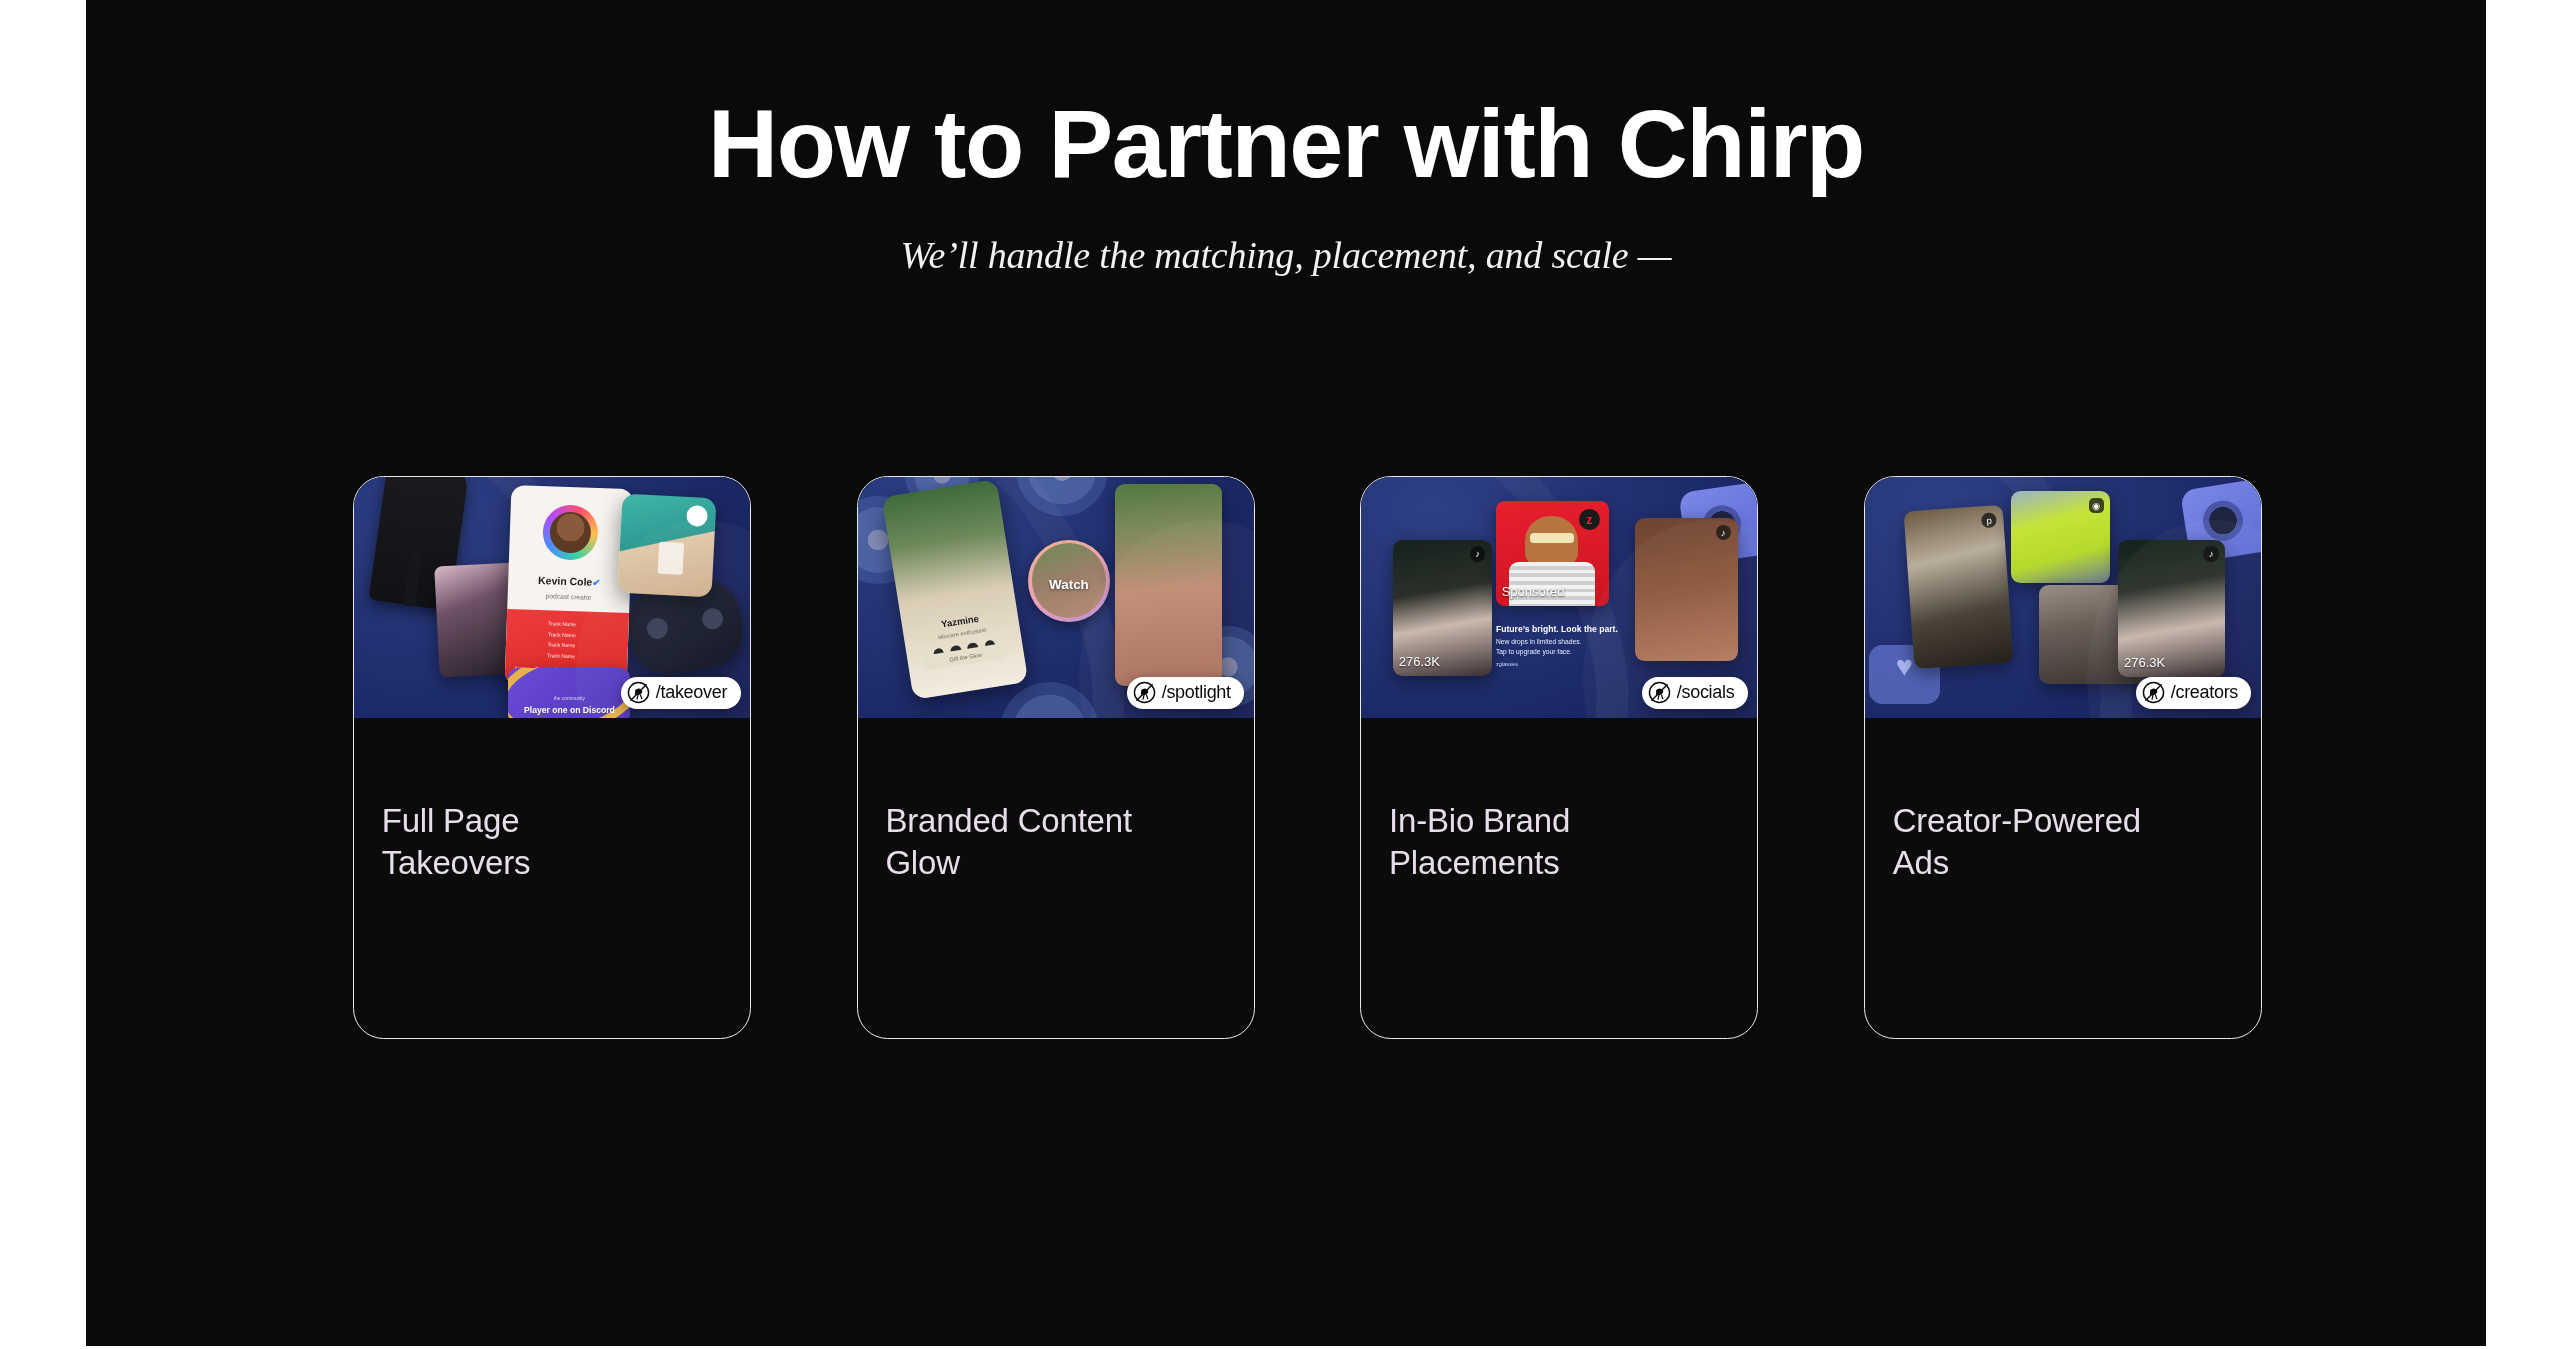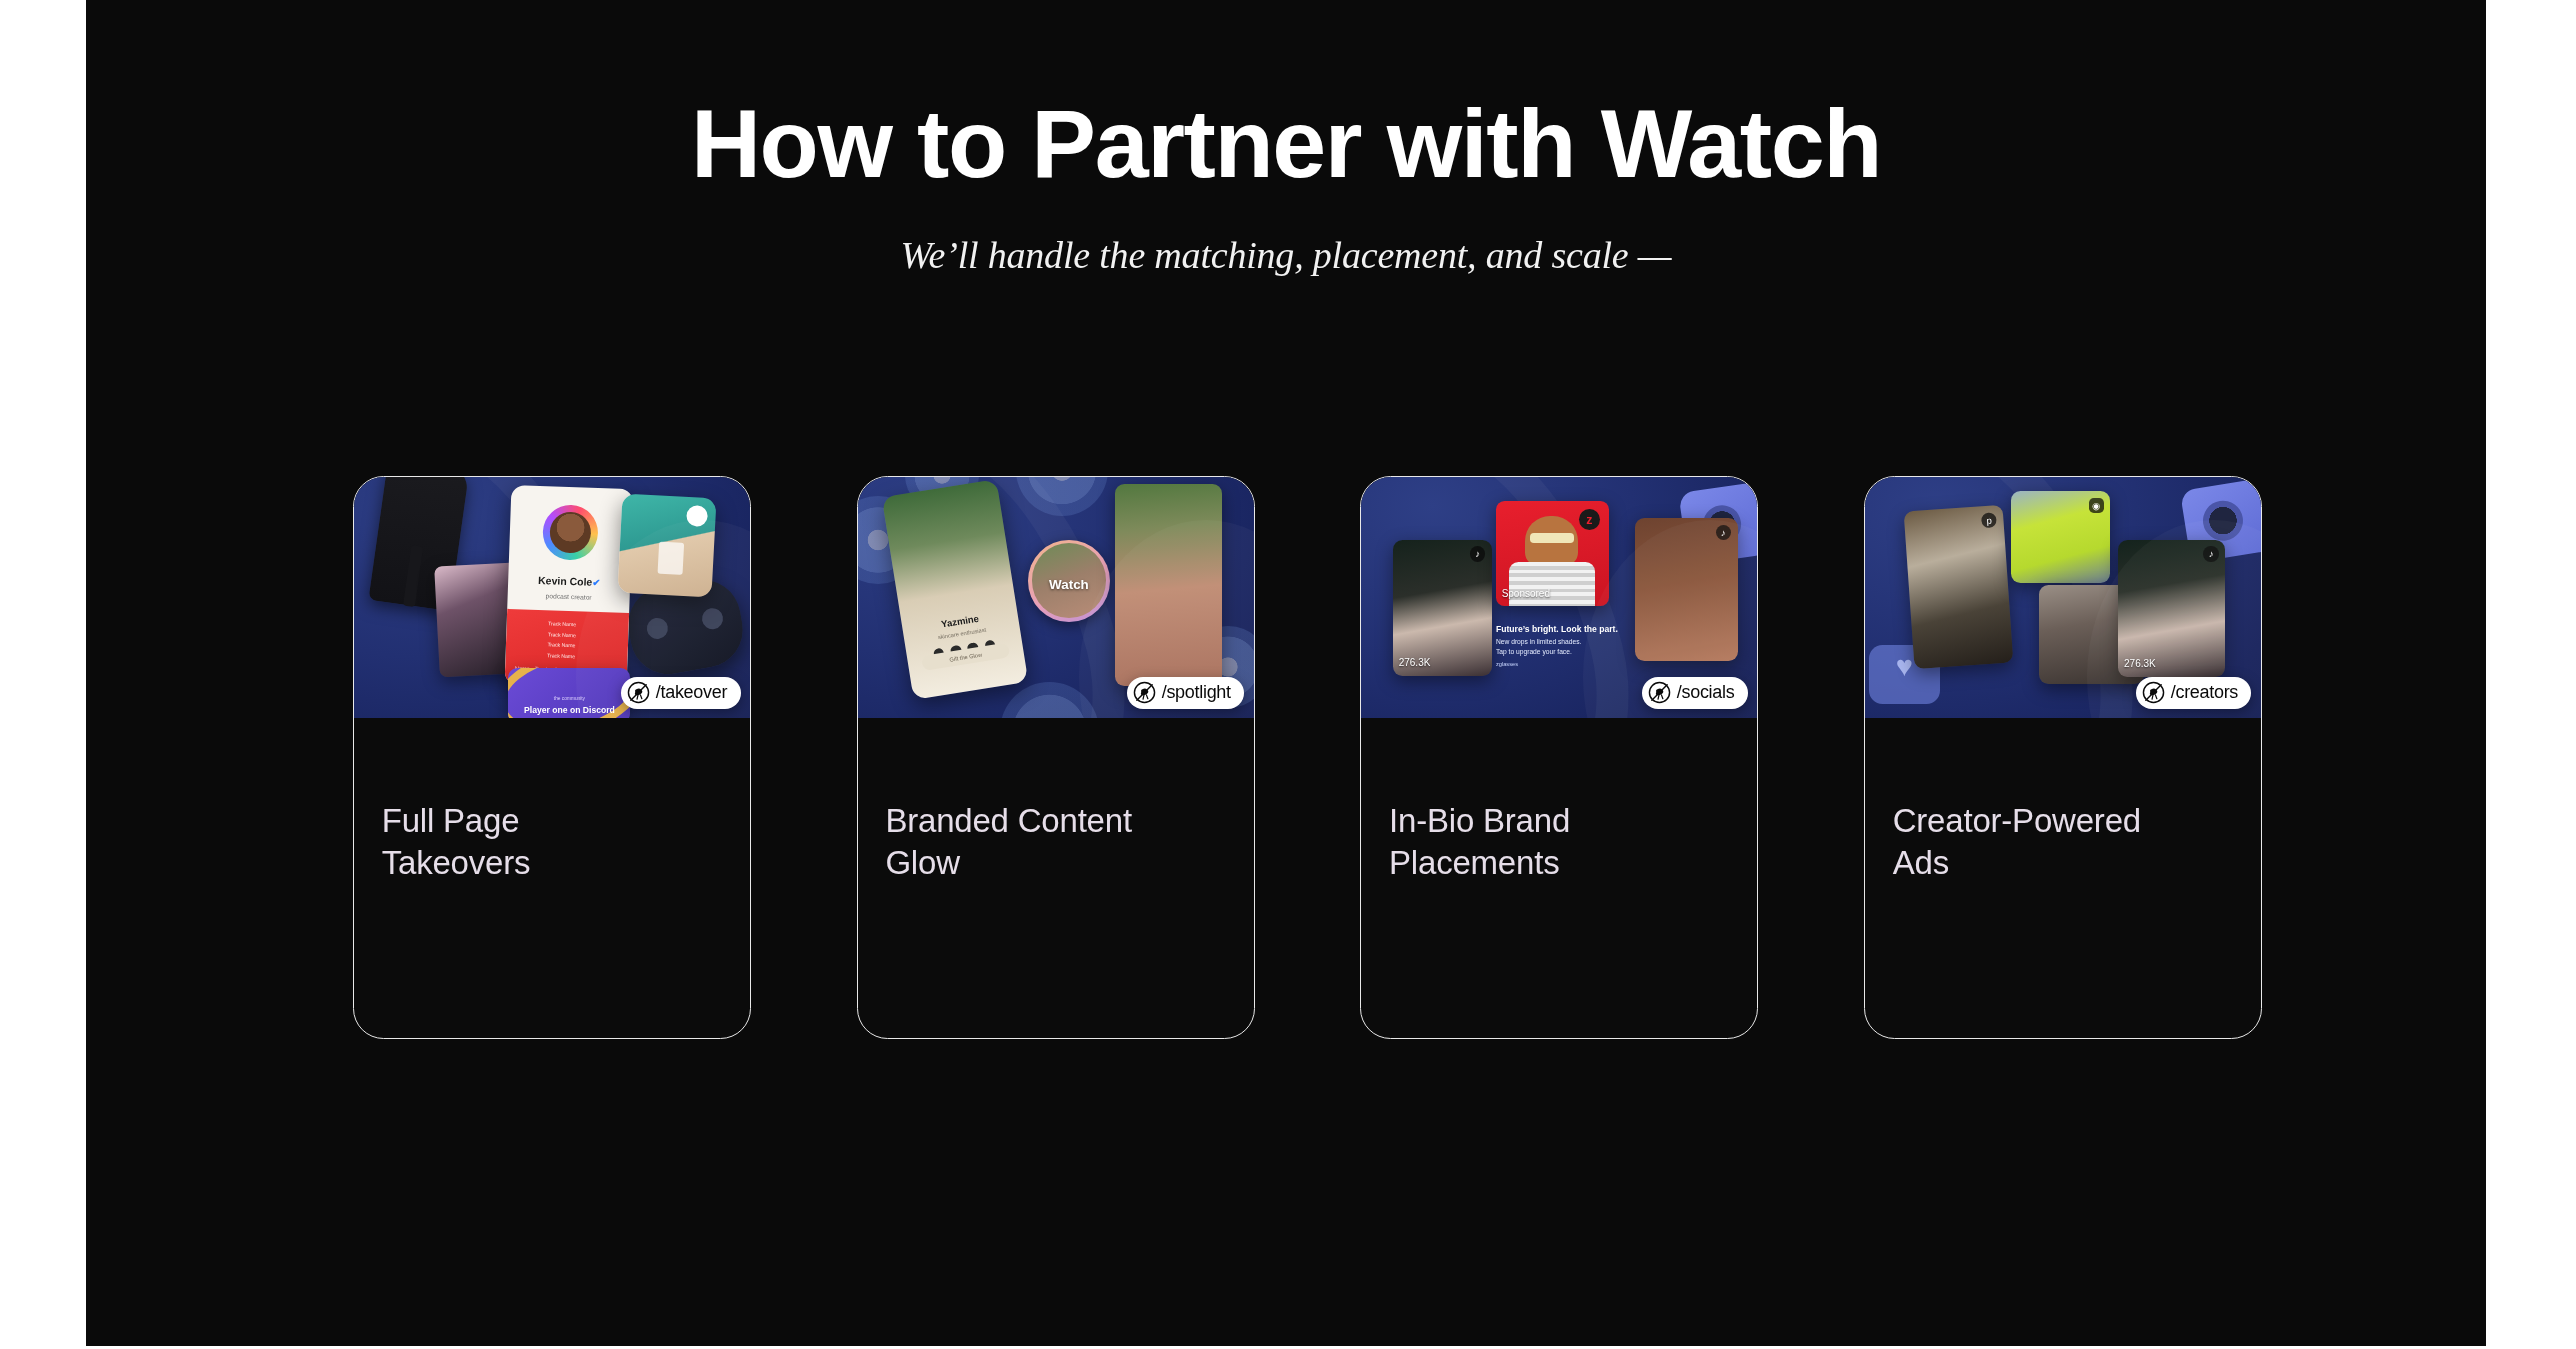--- a/index.html
+++ b/index.html
@@ -118,21 +118,21 @@
     position: absolute;
     border-radius: 9.5px;
     overflow: hidden;
     box-shadow: 0 5.7px 17px rgba(0,0,0,0.42);
     background: #2a2a2a;
   }
   .tile .lbl {
     position: absolute;
     left: 5.7px; right: 10px;
     bottom: 5.7px;
-    font-size: 10px;
+    font-size: 13px;
     color: #fff;
     line-height: 1.25;
     text-shadow: 0 1px 1.9px rgba(0,0,0,.7);
   }
 
   
   .glyph {
     position: absolute;
     width: 15.3px; height: 15.3px;
     border-radius: 4.8px;
@@ -459,21 +459,21 @@
   }
 </style>
 </head>
 <body>
 
 <div id="stage">
 
   <div class="slide">
 
     <div class="header">
-      <div class="title">How to Partner with Watch</div>
+      <div class="title">How to Partner with Chirp</div>
       <div class="subtitle">
         <span class="line">We’ll handle the matching, placement, and scale —</span>
       </div>
     </div>
 
     <div class="cards">
 
       <div class="card">
         <div class="art c1">
           <div class="mic"></div>

